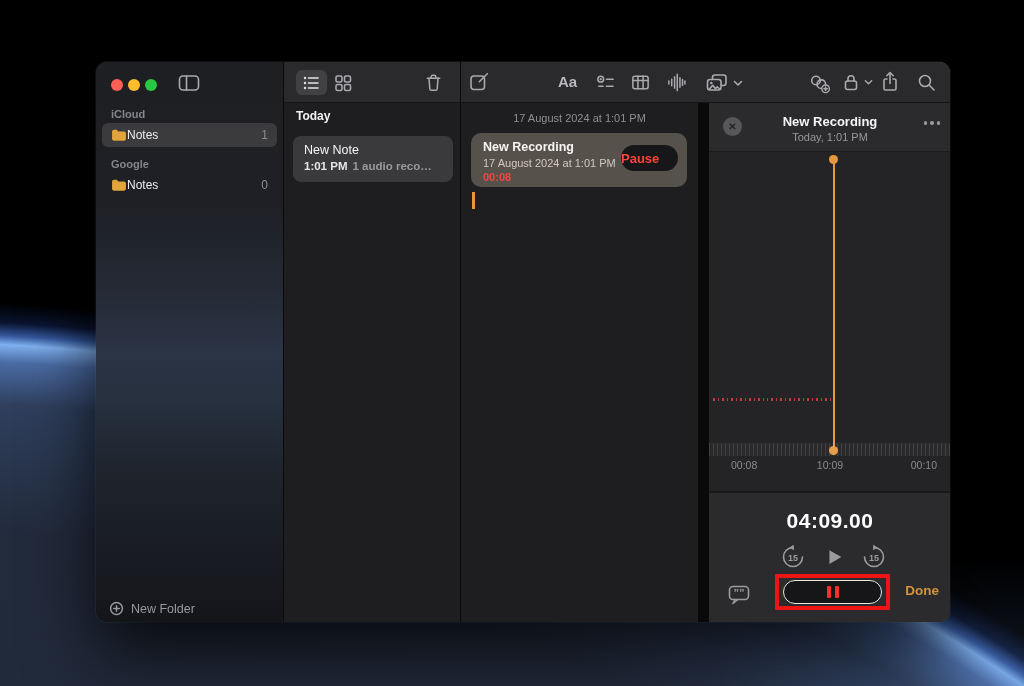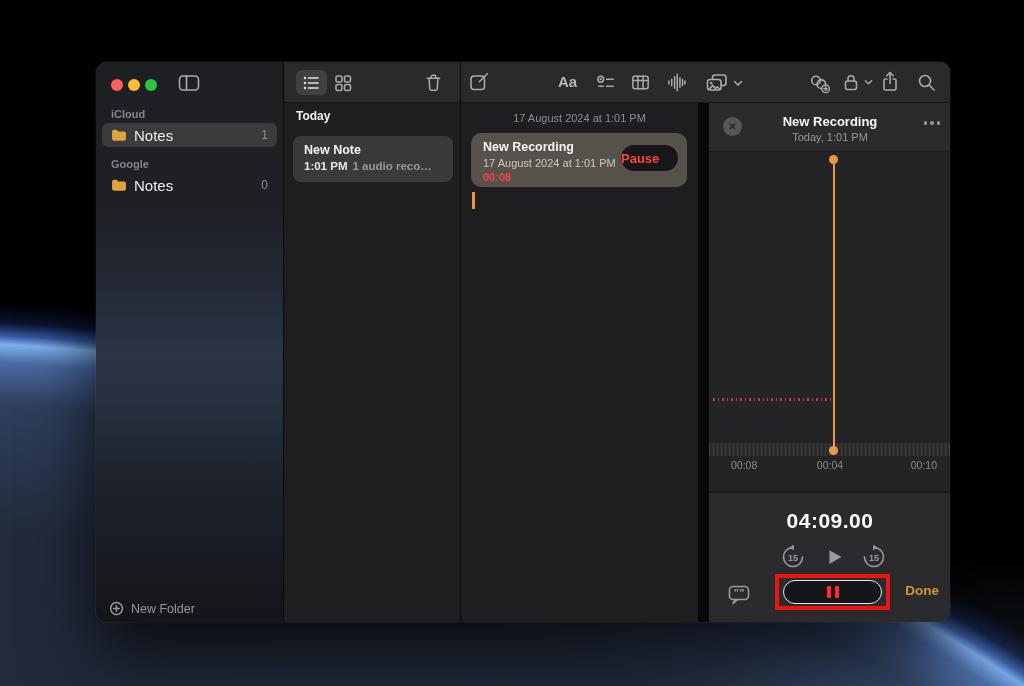--- a/index.html
+++ b/index.html
@@ -34,33 +34,33 @@
   .tl { position:absolute; top:17px; width:12px; height:12px; border-radius:50%; }
   .tl.red { left:15px; background:#ff5f57; }
   .tl.yellow { left:32px; background:#febc2e; }
   .tl.green { left:49px; background:#28c840; }
 
   
   .side-label { position:absolute; left:15px; font-size:11px; font-weight:bold; color:#85858b; }
   .folder-row { position:absolute; left:6px; right:6px; height:24px; border-radius:6px;
     display:flex; align-items:center; padding:0 9px; }
   .folder-row.sel { background:#3b3b3e; }
-  .folder-row .nm { margin-left:7px; font-size:15px; color:#ededef; flex:1; }
+  .folder-row .nm { font-size:12px; color:#ededef; flex:1; }
   .folder-row .ct { font-size:12px; color:#8e8e93; }
   .new-folder { position:absolute; left:13px; top:539px; display:flex; align-items:center;
     color:#98989d; font-size:12.5px; }
   .new-folder svg { margin-right:7px; }
 
   
   .seg-sel { position:absolute; left:12px; top:8px; width:31px; height:25px;
     background:#414144; border-radius:6px; }
   .group-label { position:absolute; left:12px; top:47px; font-size:12px; font-weight:bold; color:#f0f0f2; }
   .note-card { position:absolute; left:9px; top:74px; width:160px; height:46px;
     background:#3a3a3c; border-radius:8px; padding:7px 11px; }
-  .note-card .t { font-size:12.5px; font-weight:bold; color:#f5f5f7; }
+  .note-card .t { font-size:12.5px; font-weight:normal; color:#f5f5f7; }
   .note-card .l2 { margin-top:3px; font-size:11.5px; color:#e6e6e8;font-weight:bold; }
   .note-card .l2 .snip { color:#98989d; margin-left:5px; }
 
   
   .editor { position:absolute; left:0; top:41px; width:237px; height:519px; background:#1e1e20; }
   .ed-date { position:absolute; top:9px; left:0; right:0; text-align:center;
     font-size:11px; color:#8e8e93; }
   .rec-card { position:absolute; left:10px; top:30px; width:216px; height:54px;
     background:#57514b; border-radius:10px; }
   .rec-card .t { position:absolute; left:12px; top:7px; font-size:12.5px; font-weight:bold; color:#f7f5f3; }
@@ -307,21 +307,21 @@
         </div>
 
         <div class="wave-dots"></div>
         <div class="playhead"></div>
         <div class="ph-dot top"></div>
         <div class="ph-dot bot"></div>
 
         <div class="ticks"></div>
         <div class="tlabels">
           <span class="a">00:08</span>
-          <span class="b">00:04</span>
+          <span class="b">10:09</span>
           <span class="c">00:10</span>
         </div>
         <div class="p-div"></div>
 
         <div class="controls">
           <div class="timer">04:09.00</div>
           <div class="transport">
             <div class="skip back">
               <svg width="26" height="26" viewBox="0 0 26 26">
                 <path class="s" stroke-width="1.7" d="M13 3.5A9.5 9.5 0 1 0 22.5 13"></path>

